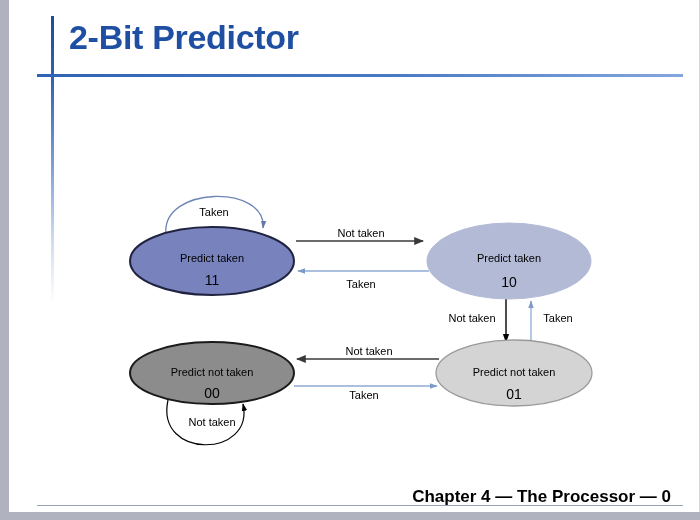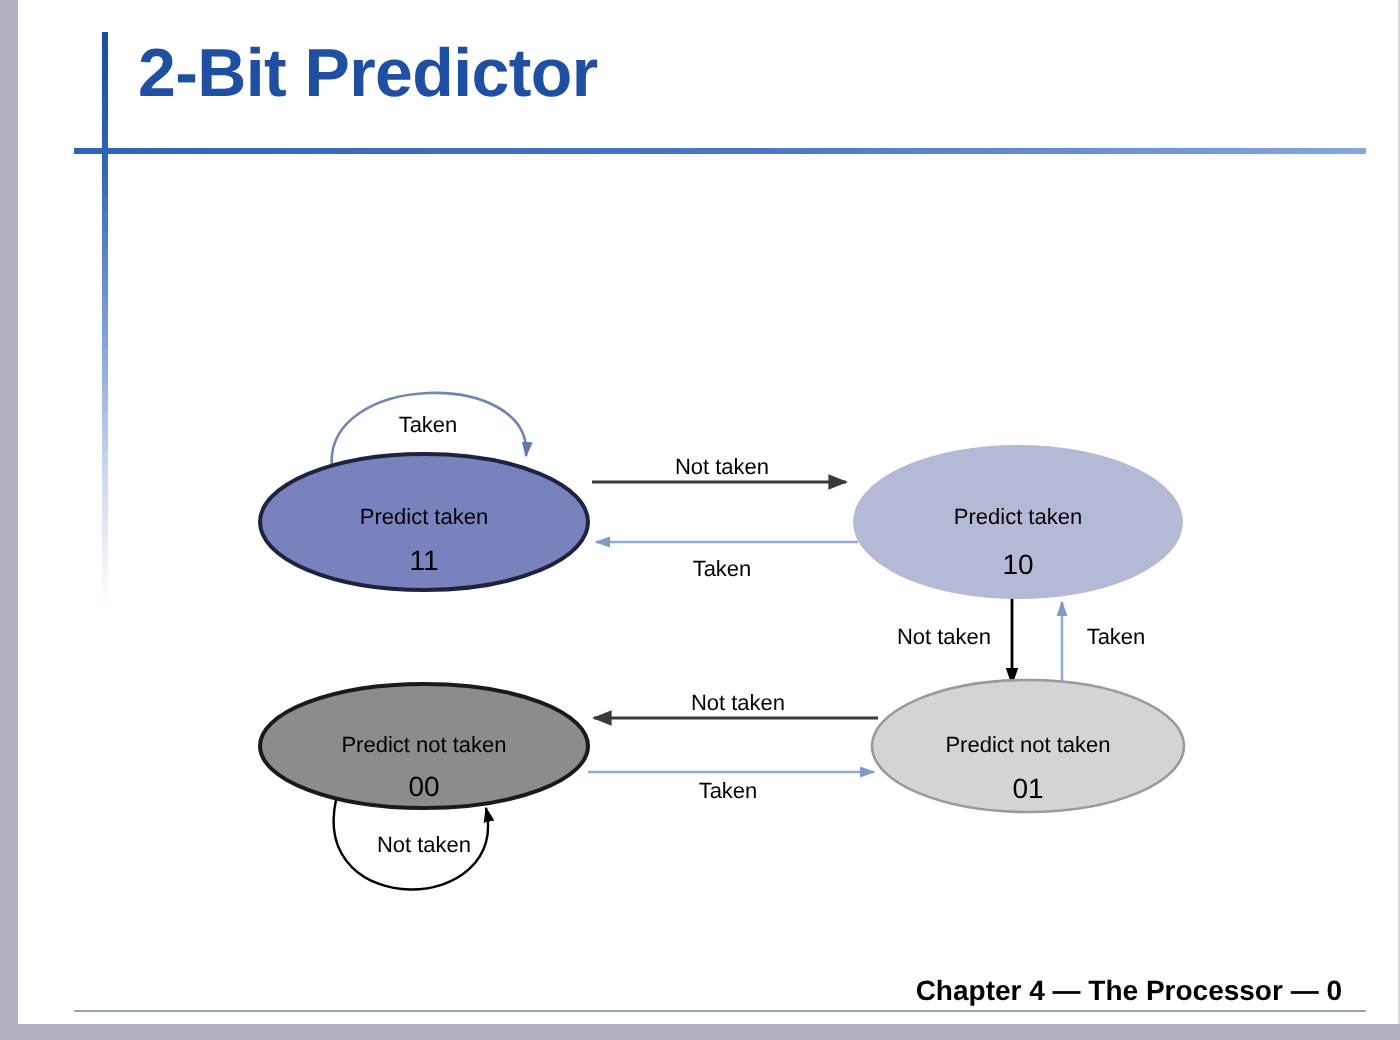--- a/index.html
+++ b/index.html
@@ -71,21 +71,21 @@
     left: 28px;
     top: 505px;
     width: 646px;
     height: 1px;
     background: #9aa3b5;
   }
   .footer-text {
     position: absolute;
     right: 28px;
     top: 487px;
-    font-size: 14px;
+    font-size: 17px;
     font-weight: bold;
     color: #000000;
     white-space: nowrap;
   }
 
   
   .diagram {
     position: absolute;
     left: 0; top: 0;
     width: 700px; height: 520px;

